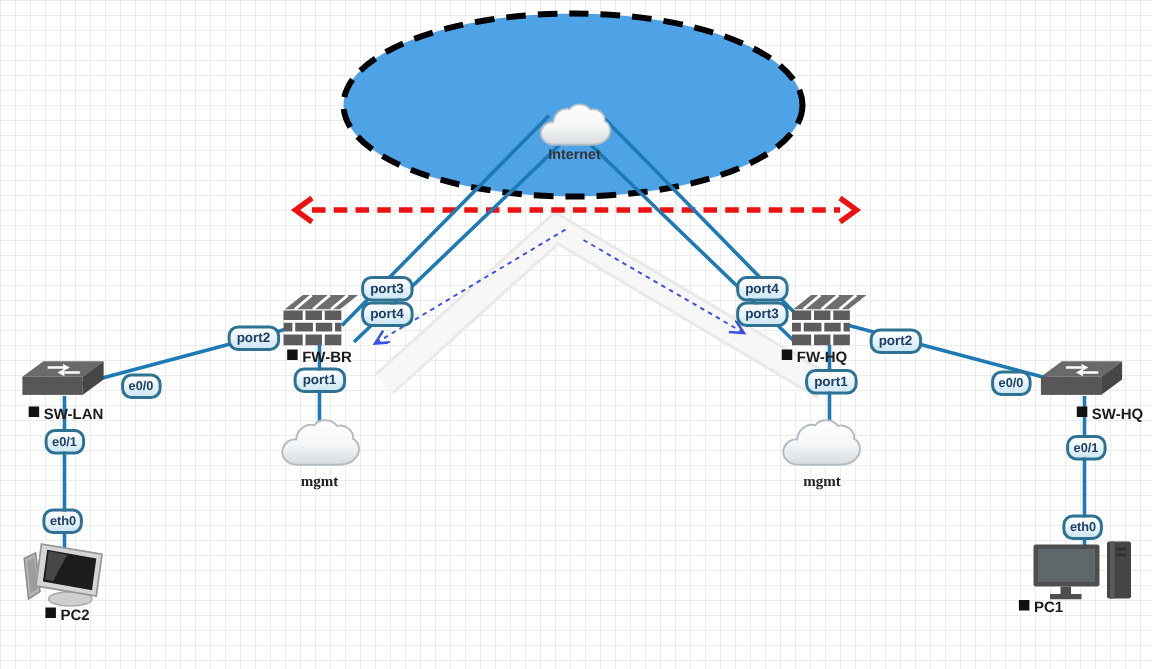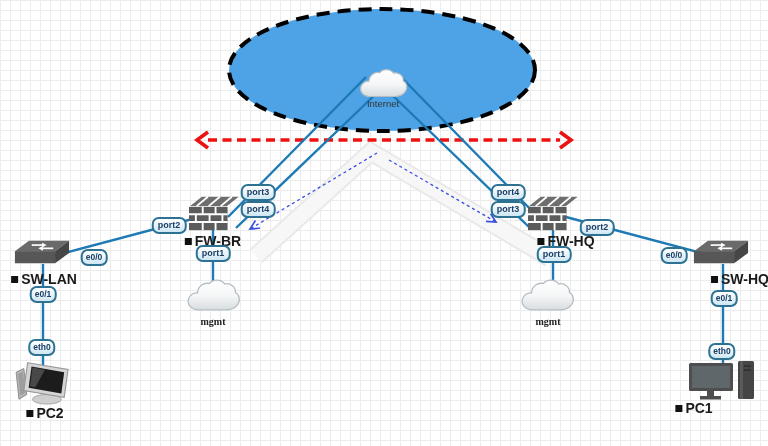--- a/index.html
+++ b/index.html
@@ -18,31 +18,31 @@
   .pill{
     position:absolute;transform:translateX(-50%);
     border:2px solid #2d7293;border-radius:7px;
     background:linear-gradient(#ffffff,#cfe7f3);
     color:#1c3f66;font-weight:bold;font-size:9px;line-height:11px;
     padding:1px 4px;white-space:nowrap;z-index:6;
   }
   .pill.small{font-size:8.5px;padding:1px 3px;}
   .devlabel{
     position:absolute;transform:translateX(-50%);
-    display:flex;align-items:center;gap:3px;
-    font-weight:bold;font-size:14px;color:#1a1a1a;white-space:nowrap;z-index:5;
+    display:flex;gap:3px;
+    font-weight:bold;font-size:10px;color:#1a1a1a;white-space:nowrap;z-index:5;
   }
   .sq{width:7px;height:7px;background:#111;display:inline-block;flex:0 0 auto;}
   .plainlabel{
     position:absolute;transform:translateX(-50%);
     font-weight:bold;font-size:10px;color:#222;white-space:nowrap;z-index:5;font-family:Liberation Serif, serif;
   }
   .netlabel{
     position:absolute;transform:translateX(-50%);
-    font-weight:400;font-size:9.5px;color:#333;white-space:nowrap;z-index:5;text-align:center;
+    font-weight:700;font-size:9.5px;color:#333;white-space:nowrap;z-index:5;text-align:center;
   }
 </style>
 </head>
 <body>
 
 <svg width="0" height="0" style="position:absolute">
   <defs>
     <linearGradient id="cg" x1="0" y1="0" x2="0" y2="1">
       <stop offset="0" stop-color="#ffffff"></stop>
       <stop offset="0.55" stop-color="#f4f6f7"></stop>
@@ -165,21 +165,21 @@
 <div class="icon" style="left:688px;top:360px;width:70px;height:44px"><svg viewBox="0 0 70 44">
       <use href="#icon-pc-flat"></use>
     </svg></div>
 
 <div class="netlabel" style="left:383px;top:98px">Internet</div>
 
 <div class="devlabel" style="left:213px;top:233px">
   <span class="sq"></span>
   <span>FW-BR</span>
 </div>
-<div class="devlabel" style="left:566px;top:233px">
+<div class="devlabel" style="left:543px;top:233px">
   <span class="sq"></span>
   <span>FW-HQ</span>
 </div>
 <div class="devlabel" style="left:44px;top:271px">
   <span class="sq"></span>
   <span>SW-LAN</span>
 </div>
 <div class="devlabel" style="left:740px;top:271px">
   <span class="sq"></span>
   <span>SW-HQ</span>

